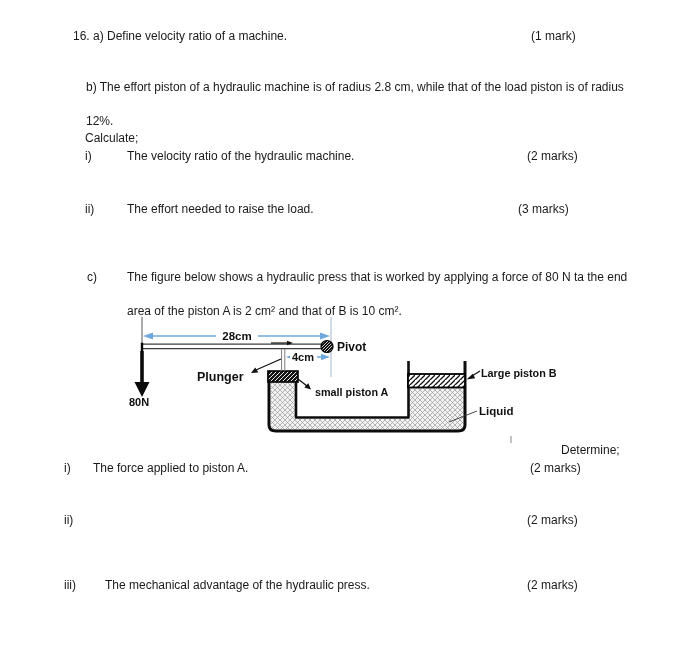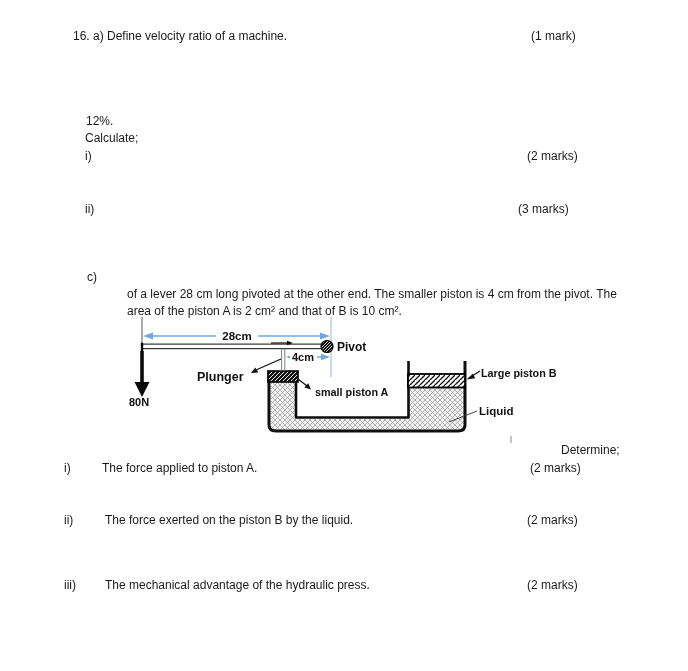--- a/index.html
+++ b/index.html
@@ -9,31 +9,34 @@
   svg text{font-family:"Liberation Sans",sans-serif;fill:#111;}
 </style>
 </head>
 <body>
 
 <div class="page">
 
   <span class="t" style="left:73px;top:30px">16. a) Define velocity ratio of a machine.</span>
   <span class="t" style="left:531px;top:30px">(1 mark)</span>
 
+  <span class="t" style="left:86px;top:81px">b) The effort piston of a hydraulic machine is of radius 2.8 cm, while that of the load piston is of radius</span>
   <span class="t" style="left:86px;top:115px">12%.</span>
   <span class="t" style="left:85px;top:132px">Calculate;</span>
 
   <span class="t" style="left:85px;top:150px">i)</span>
+  <span class="t" style="left:127px;top:150px">The velocity ratio of the hydraulic machine.</span>
   <span class="t" style="left:527px;top:150px">(2 marks)</span>
 
   <span class="t" style="left:85px;top:203px">ii)</span>
+  <span class="t" style="left:127px;top:203px">The effort needed to raise the load.</span>
   <span class="t" style="left:518px;top:203px">(3 marks)</span>
 
   <span class="t" style="left:87px;top:271px">c)</span>
-  <span class="t" style="left:127px;top:288px">of a lever 28 cm long pivoted at the other end. The smaller piston is 4 cm from the pivot. The</span>
+  <span class="t" style="left:127px;top:271px">The figure below shows a hydraulic press that is worked by applying a force of 80 N ta the end</span>
   <span class="t" style="left:127px;top:305px">area of the piston A is 2 cm² and that of B is 10 cm².</span>
 
   <svg style="position:absolute;left:120px;top:314px" width="440" height="132" viewBox="120 314 440 132">
     <defs>
       <pattern id="liqP" width="5" height="5" patternUnits="userSpaceOnUse">
         <rect width="5" height="5" fill="#f2f2f2"></rect>
         <path d="M0 0L5 5M5 0L0 5" stroke="#9a9a9a" stroke-width="0.7"></path>
       </pattern>
       <pattern id="pistonBP" width="5" height="5" patternUnits="userSpaceOnUse">
         <rect width="5" height="5" fill="#ffffff"></rect>
@@ -104,24 +107,23 @@
 
     <text x="479" y="415" font-size="11.5" font-weight="bold">Liquid</text>
     <line x1="477" y1="411" x2="449" y2="422" stroke="#333" stroke-width="0.9"></line>
 
     <line x1="511" y1="436" x2="511" y2="443" stroke="#888" stroke-width="1"></line>
   </svg>
 
   <span class="t" style="left:561px;top:444px">Determine;</span>
 
   <span class="t" style="left:64px;top:462px">i)</span>
-  <span class="t" style="left:102px;top:462px">The force applied to piston A.</span>
+  <span class="t" style="left:93px;top:462px">The force applied to piston A.</span>
   <span class="t" style="left:530px;top:462px">(2 marks)</span>
 
   <span class="t" style="left:64px;top:514px">ii)</span>
-  <span class="t" style="left:105px;top:514px">The force exerted on the piston B by the liquid.</span>
   <span class="t" style="left:527px;top:514px">(2 marks)</span>
 
   <span class="t" style="left:64px;top:579px">iii)</span>
   <span class="t" style="left:105px;top:579px">The mechanical advantage of the hydraulic press.</span>
   <span class="t" style="left:527px;top:579px">(2 marks)</span>
 
 </div>
 
 </body></html>

